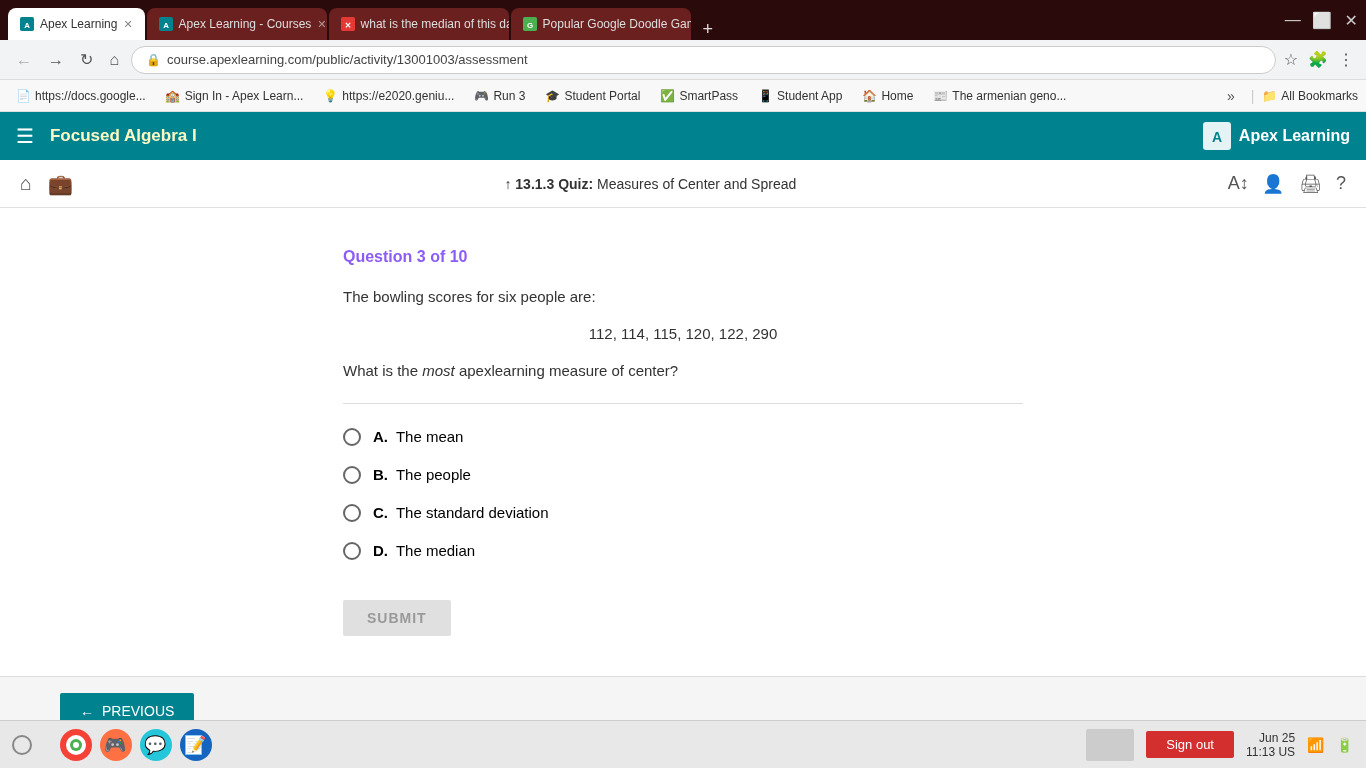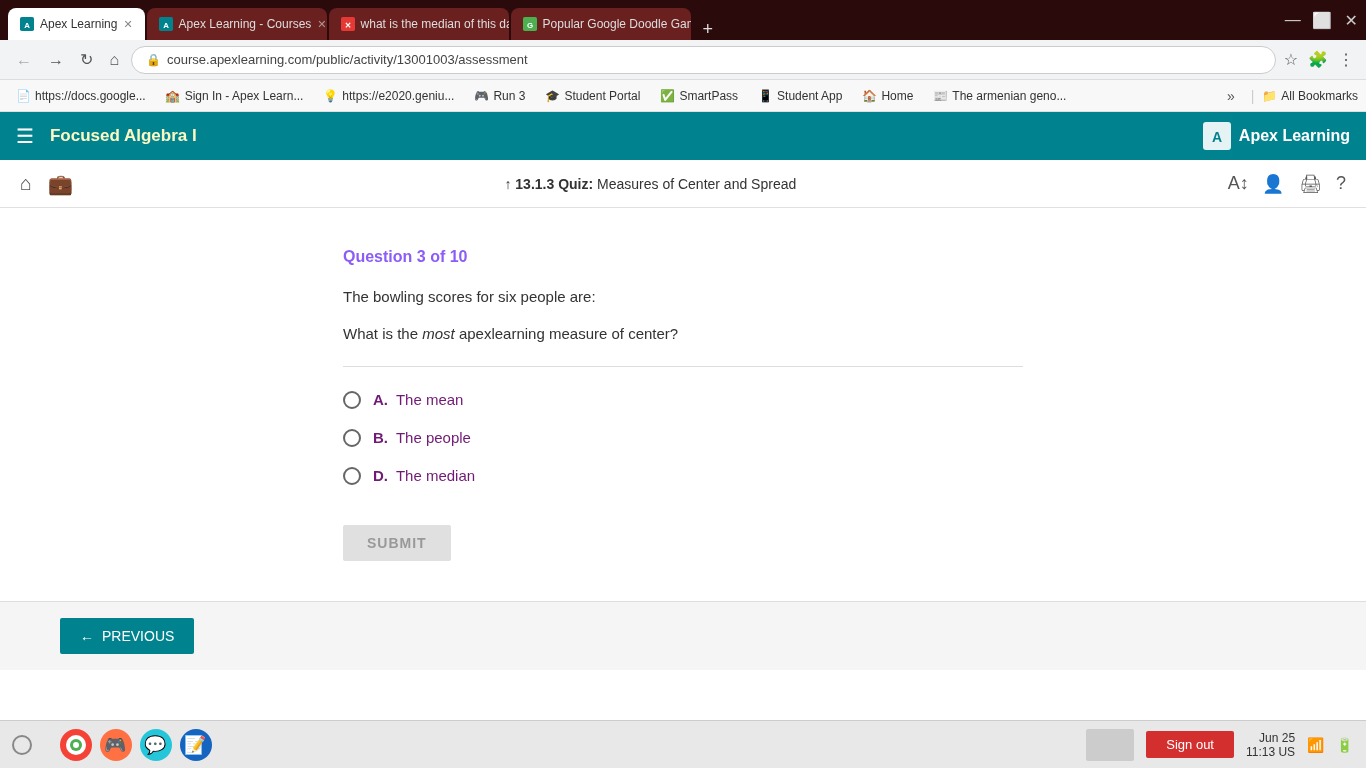--- a/index.html
+++ b/index.html
@@ -171,21 +171,21 @@
     .radio-circle {
       width: 18px;
       height: 18px;
       border: 2px solid #666;
       border-radius: 50%;
       flex-shrink: 0;
       background: #fff;
     }
     .option-label {
       font-size: 15px;
-      color: #701a75;
+      color: #000000;
     }
     .option-label strong { font-weight: bold; margin-right: 4px; }
 
     .submit-area {
       display: flex;
       justify-content: flex-start;
       margin-top: 20px;
       padding-top: 20px;
     }
     .submit-btn {
@@ -406,20 +406,21 @@
     <span>👤</span>
     <span>🖨</span>
     <span>?</span>
   </div>
 </div>
 
 <div class="main-content">
   <div class="quiz-content">
     <div class="question-title">Question 3 of 10</div>
     <div class="question-text">The bowling scores for six people are:</div>
+    <div class="question-data">112, 114, 115, 120, 122, 290</div>
     <div class="question-prompt">
       <span>What is the </span><em>most</em><span> apexlearning measure of center?</span>
     </div>
 
     <hr class="divider">
 
     <div class="answer-option">
       <div class="radio-circle"></div>
       <span class="option-label">
         <strong>A.</strong>
@@ -428,20 +429,27 @@
     </div>
 
     <div class="answer-option">
       <div class="radio-circle"></div>
       <span class="option-label">
         <strong>B.</strong>
         <span>The people</span>
       </span>
     </div>
 
+    <div class="answer-option">
+      <div class="radio-circle"></div>
+      <span class="option-label">
+        <strong>C.</strong>
+        <span>The standard deviation</span>
+      </span>
+    </div>
 
     <div class="answer-option">
       <div class="radio-circle"></div>
       <span class="option-label">
         <strong>D.</strong>
         <span>The median</span>
       </span>
     </div>
 
     <div class="submit-area">

